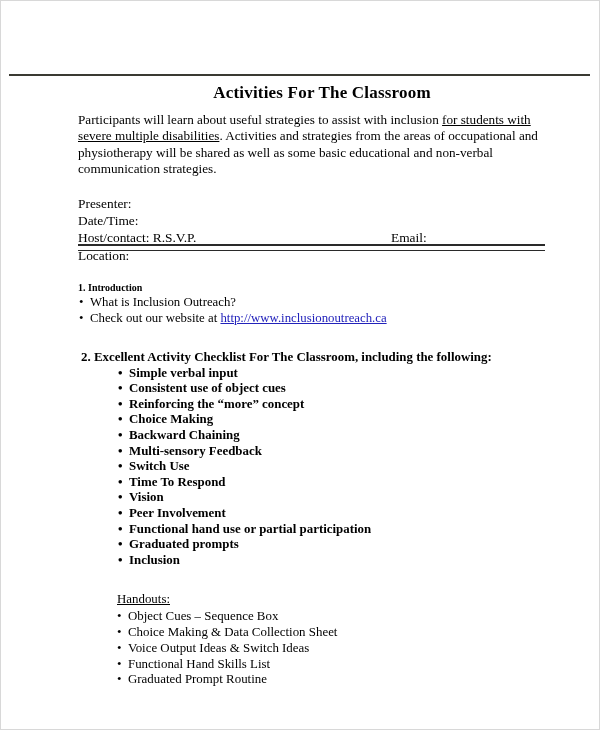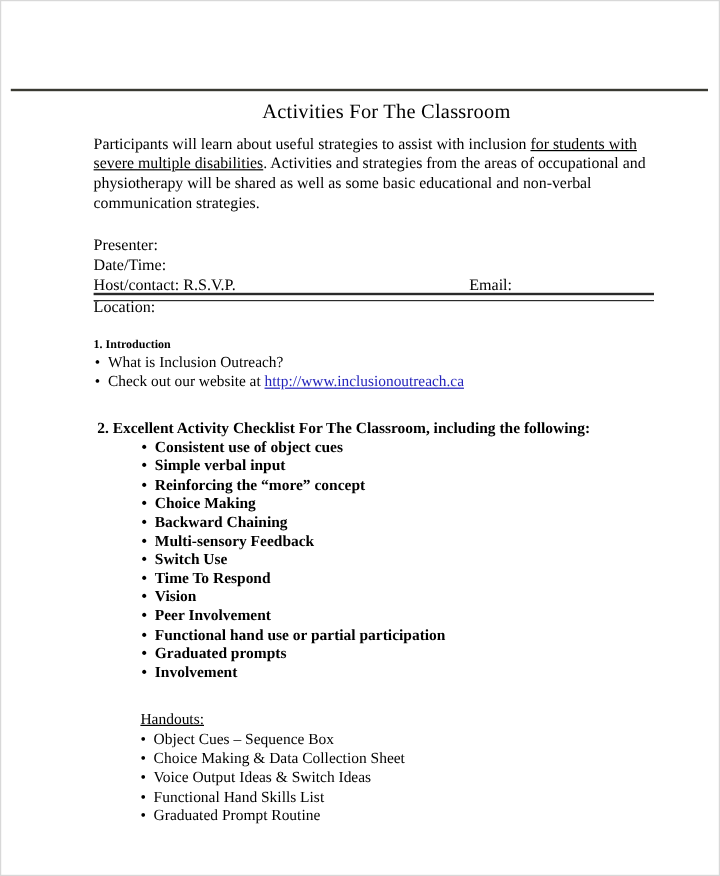--- a/index.html
+++ b/index.html
@@ -48,21 +48,21 @@
   
   .content {
     position: absolute;
     left: 77px;
     top: 82px;
     width: 470px;
   }
 
   .doc-title {
     font-size: 17px;
-    font-weight: normal;
+    font-weight: bold;
     text-align: center;
     letter-spacing: 0.2px;
     margin: 0 0 9px 0;
     padding-left: 18px;
   }
 
   .intro-para {
     font-size: 13.2px;
     line-height: 16.4px;
     margin: 0;
@@ -201,33 +201,33 @@
       <div class="sec-head">1. Introduction</div>
       <ul class="plain-list">
         <li><span>What is Inclusion Outreach?</span></li>
         <li><span>Check out our website at </span><a class="link" href="#">http://www.inclusionoutreach.ca</a></li>
       </ul>
     </div>
 
     <div class="sec-two">
       <div class="sec-head">2. Excellent Activity Checklist For The Classroom, including the following:</div>
       <ul class="bold-list">
+        <li>Simple verbal input</li>
         <li>Consistent use of object cues</li>
-        <li>Simple verbal input</li>
         <li>Reinforcing the “more” concept</li>
         <li>Choice Making</li>
         <li>Backward Chaining</li>
         <li>Multi-sensory Feedback</li>
         <li>Switch Use</li>
         <li>Time To Respond</li>
         <li>Vision</li>
         <li>Peer Involvement</li>
         <li>Functional hand use or partial participation</li>
         <li>Graduated prompts</li>
-        <li>Involvement</li>
+        <li>Inclusion</li>
       </ul>
     </div>
 
     <div class="handouts">
       <div class="handouts-head">Handouts:</div>
       <ul class="handouts-list">
         <li>Object Cues – Sequence Box</li>
         <li>Choice Making &amp; Data Collection Sheet</li>
         <li>Voice Output Ideas &amp; Switch Ideas</li>
         <li>Functional Hand Skills List</li>

